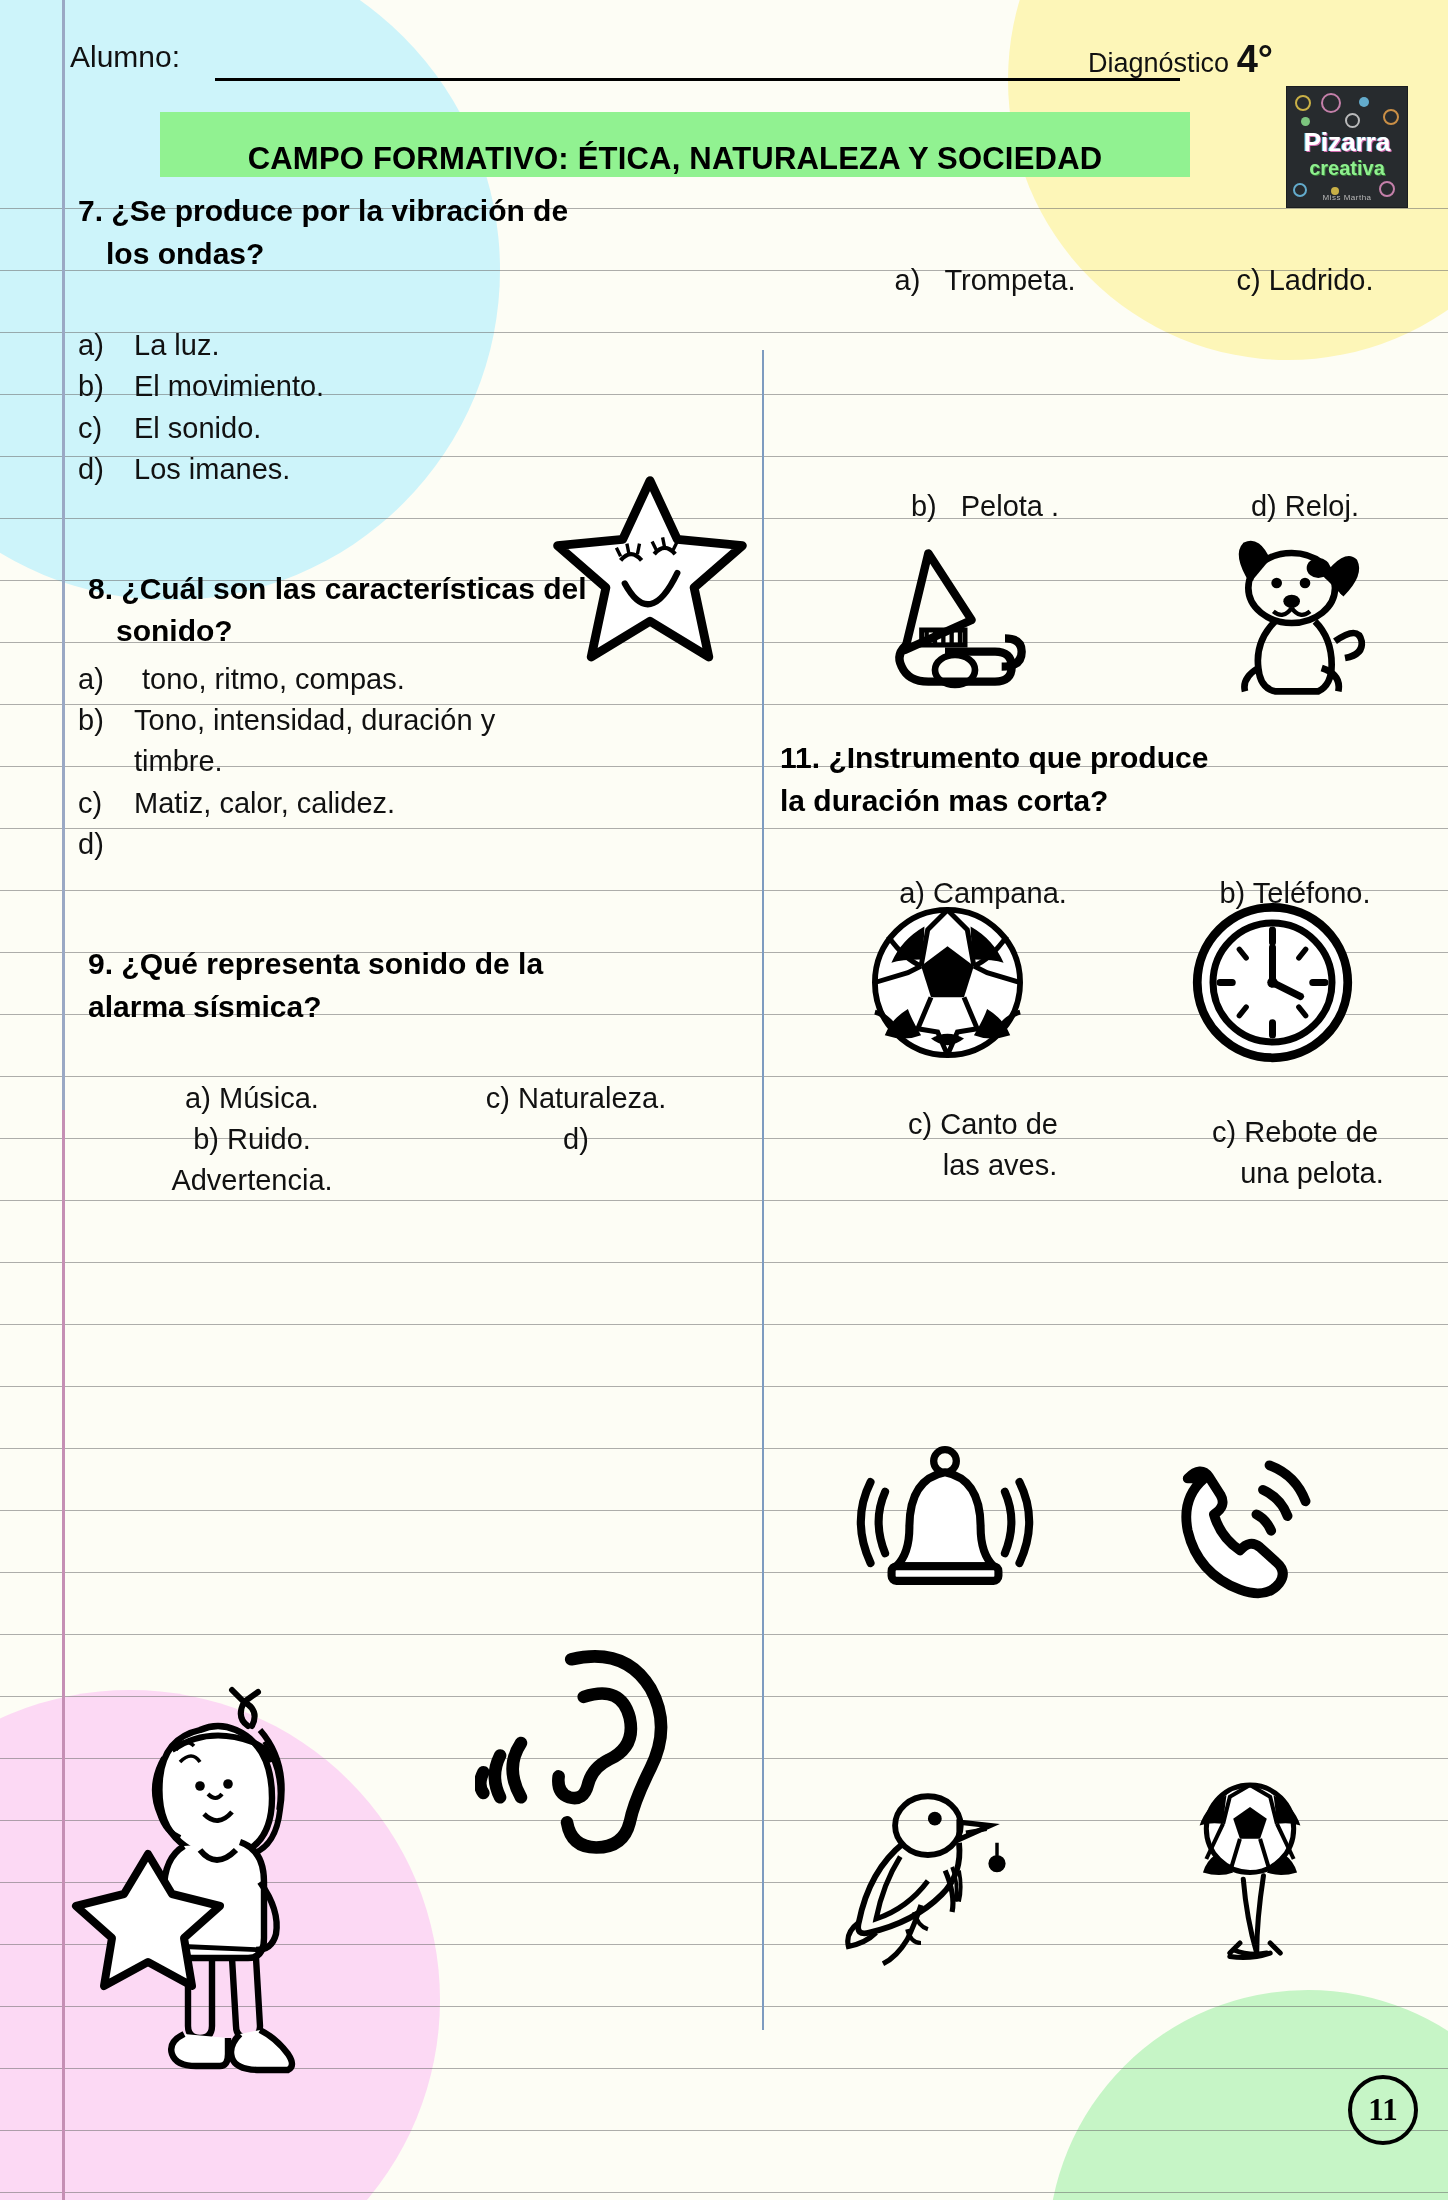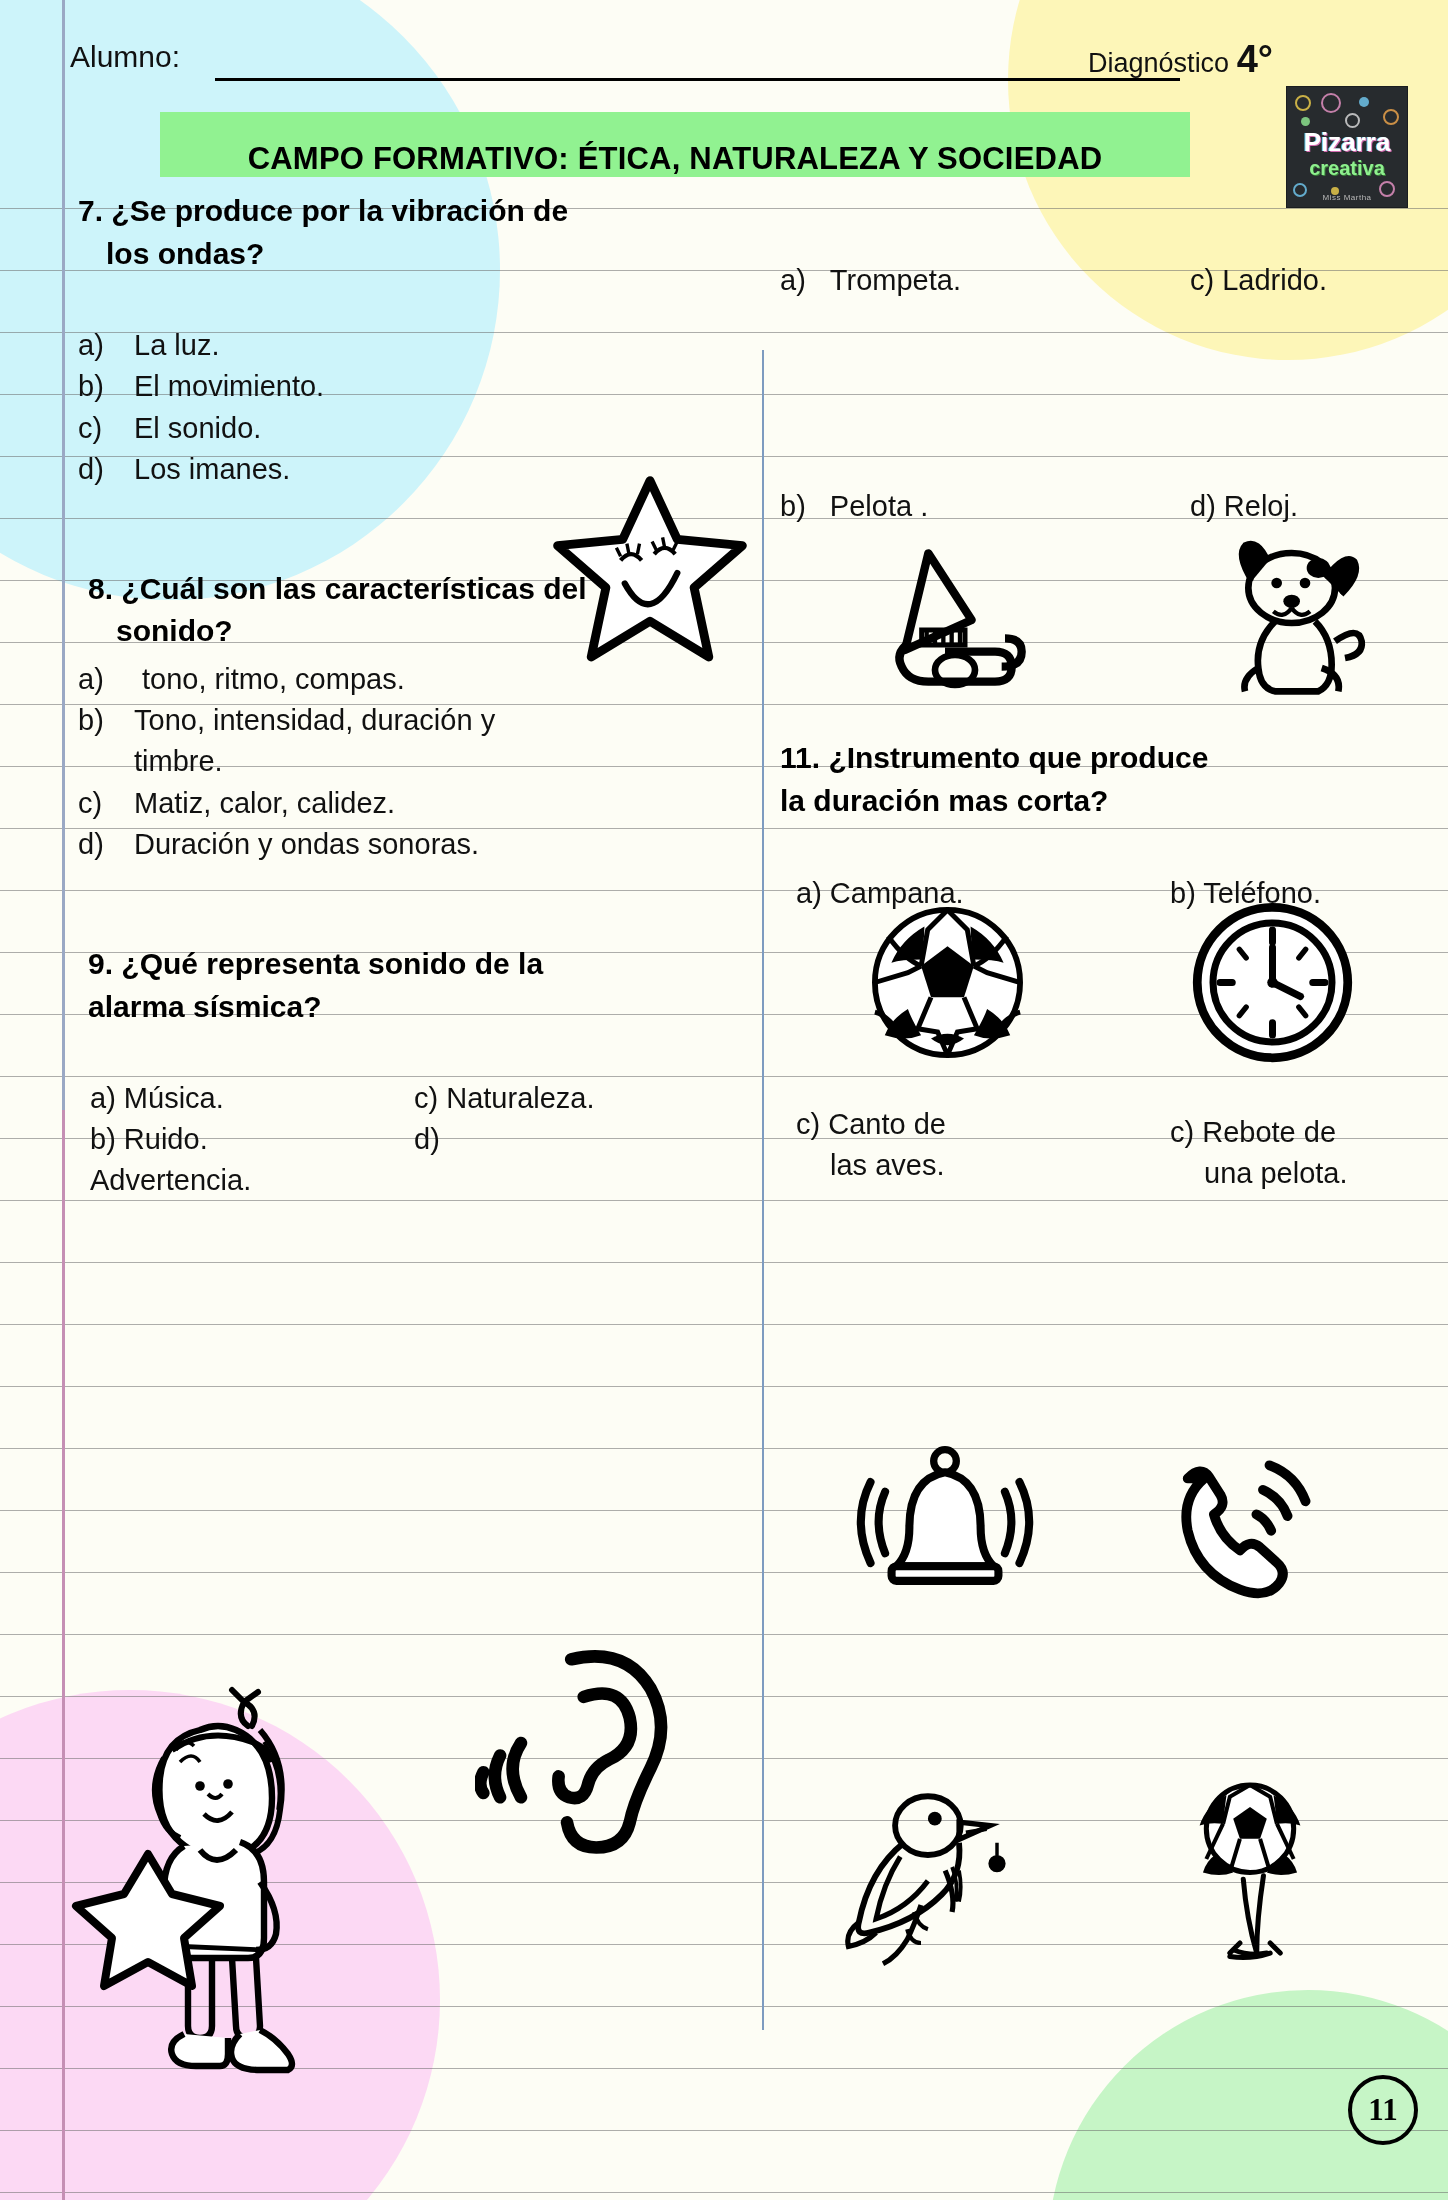--- a/index.html
+++ b/index.html
@@ -53,21 +53,21 @@
   .col{position:absolute;z-index:4;}
   .col-left{left:78px;top:190px;width:660px;}
   .col-right{left:780px;top:178px;width:640px;}
 
   .q{font-size:30px;font-weight:bold;color:#000;line-height:1.42;}
   .q-ind{padding-left:28px;}
   .opts{font-size:29px;color:#111;line-height:1.42;}
   .opt{display:flex;gap:18px;}
   .opt .lt{min-width:38px;}
   .opt-row{display:flex;}
-  .opt-row>div{flex:1;}
+  .opt-row>div{flex:1;text-align:center;}
   .spacer-md{height:50px;}
   .spacer-lg{height:78px;}
 
   
   .ill{position:absolute;z-index:5;}
   svg{display:block;}
 
   .pagenum{position:absolute;right:30px;bottom:55px;width:62px;height:62px;
            border:4px solid #000;border-radius:50%;z-index:9;
            display:flex;align-items:center;justify-content:center;
@@ -198,21 +198,20 @@
       <div class="opt">
         <span class="lt"></span>
         <span>timbre.</span>
       </div>
       <div class="opt">
         <span class="lt">c)</span>
         <span>Matiz, calor, calidez.</span>
       </div>
       <div class="opt">
         <span class="lt">d)</span>
-        <span>Duración  y ondas sonoras.</span>
       </div>
     </div>
 
     <div class="spacer-lg"></div>
 
     <div class="q" style="padding-left:10px;">
       <div>9. ¿Qué representa sonido de la</div>
       <div>alarma sísmica?</div>
     </div>
 

